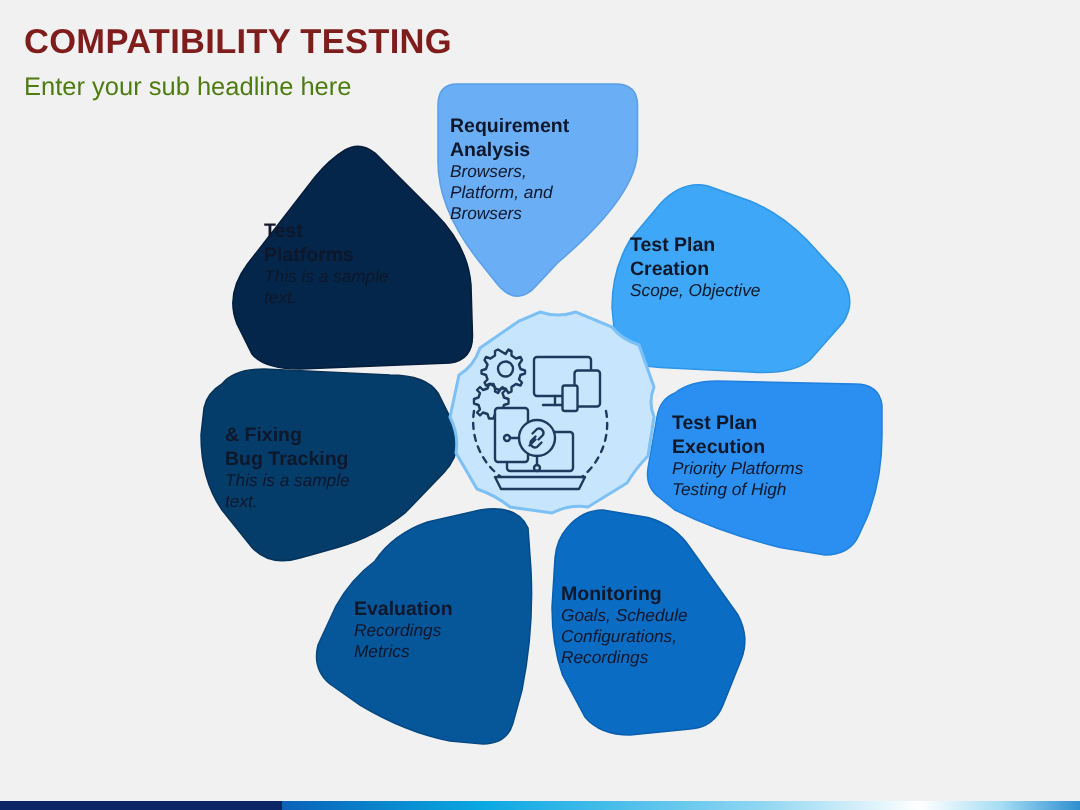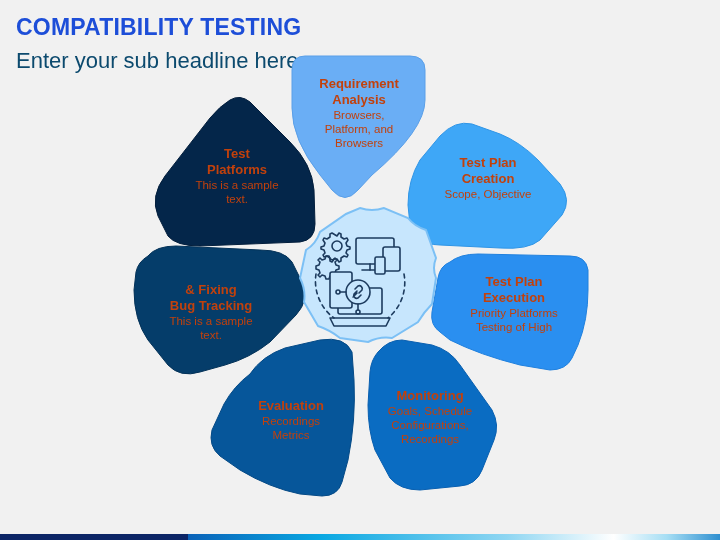--- a/index.html
+++ b/index.html
@@ -1,23 +1,23 @@
 <!DOCTYPE html>
 <html><head>
 <meta charset="utf-8">
 <style>
   html, body { margin:0; padding:0; }
   body { width:720px; height:540px; background:#f1f1f1; position:relative; overflow:hidden;
          font-family:"Liberation Sans", "DejaVu Sans", sans-serif; }
-  .title { position:absolute; left:16px; top:14px; font-size:23px; font-weight:bold; color:#1d4ed8; letter-spacing:0.2px; }
-  .subtitle { position:absolute; left:16px; top:48px; font-size:22px; color:#0c4a6e; }
+  .title { position:absolute; left:16px; top:14px; font-size:23px; font-weight:bold; color:#7f1d1d; letter-spacing:0.2px; }
+  .subtitle { position:absolute; left:16px; top:48px; font-size:17px; color:#4d7c0f; }
   svg.diagram { position:absolute; left:0; top:0; }
-  .label { position:absolute; text-align:center; color:#c2410c; line-height:1.22; }
+  .label { position:absolute; text-align:left; color:#0f172a; line-height:1.22; }
   .label .h { font-weight:bold; font-size:13px; display:block; }
-  .label .d { font-size:11.5px; display:block; }
+  .label .d { font-size:11.5px; display:block;font-style:italic; }
   .bottom-bar { position:absolute; left:0; bottom:0; width:720px; height:6px; }
   .bottom-bar .dark { position:absolute; left:0; top:0; width:188px; height:6px; background:#0c2566; }
   .bottom-bar .grad { position:absolute; left:188px; top:0; right:0; height:6px;
     background:linear-gradient(90deg,#0a62b8 0%,#09a8e2 25%,#8fd6f2 60%,#ffffff 80%,#a6def4 90%,#2f8fd0 100%); }
 </style>
 </head>
 <body>
 
 <div class="title">COMPATIBILITY TESTING</div>
 <div class="subtitle">Enter your sub headline here</div>

